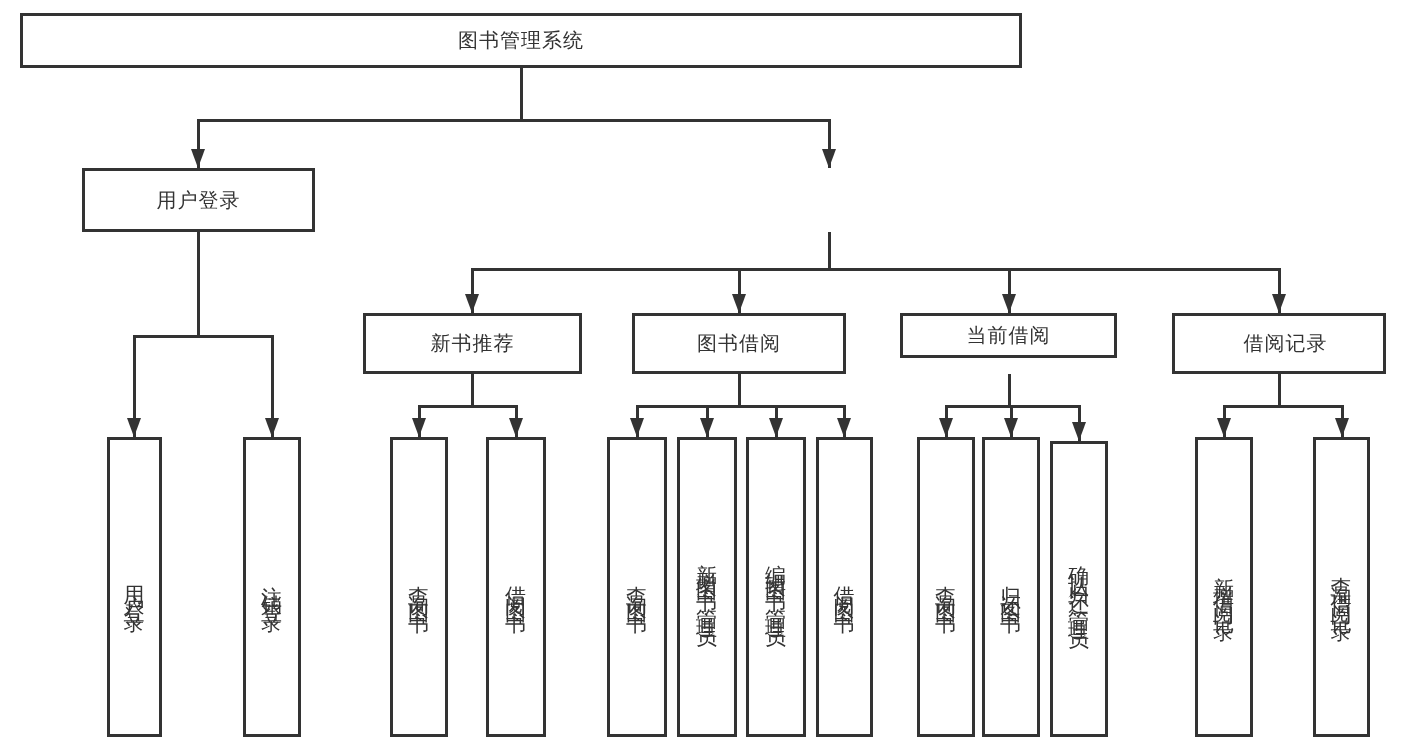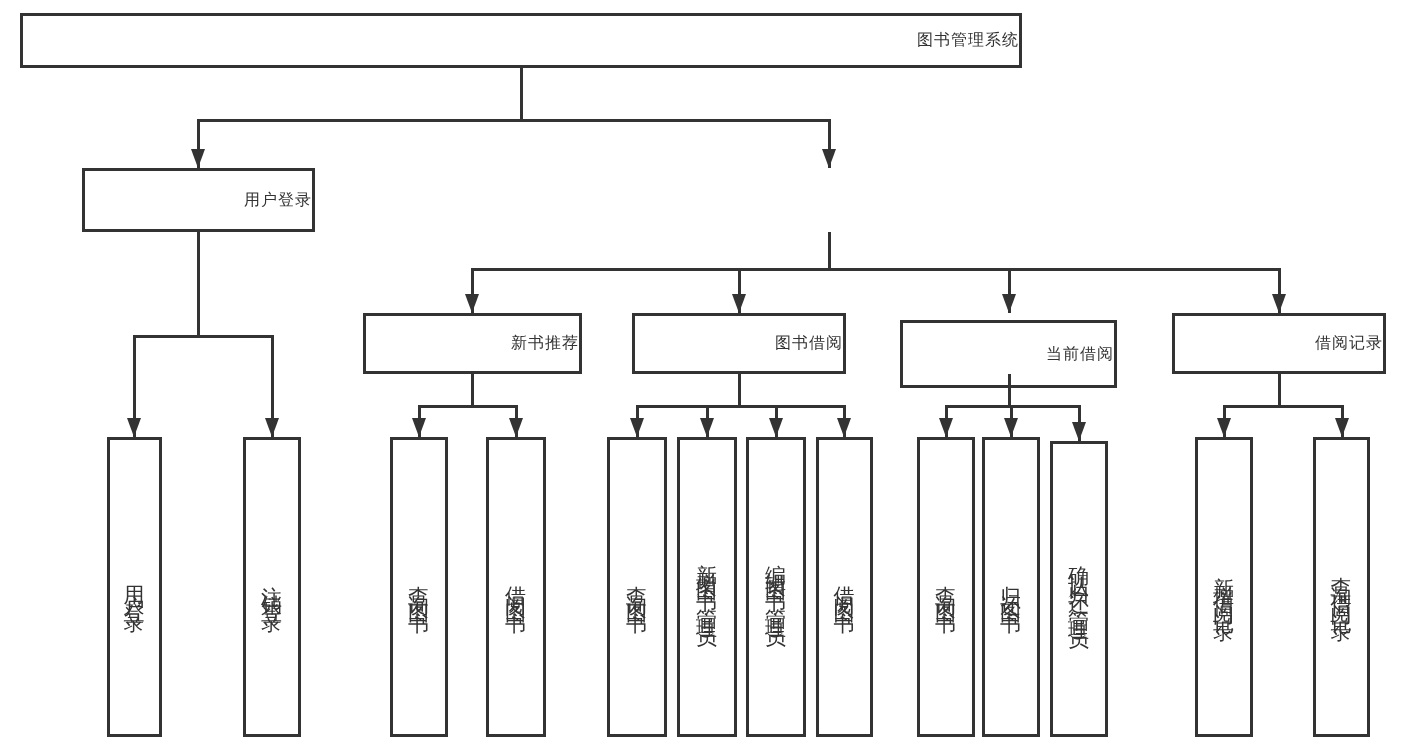--- a/index.html
+++ b/index.html
@@ -15,22 +15,22 @@
     font-family:"Liberation Sans","DejaVu Sans",sans-serif;
     color:var(--txt);
     overflow:hidden;
   }
   
   .node{
     position:absolute;
     box-sizing:border-box;
     border:3px solid var(--line);
     background:#fff;
-    display:flex;align-items:center;justify-content:flex-end;
-    font-size:16px;
+    display:flex;align-items:center;justify-content:center;
+    font-size:20px;
     letter-spacing:1px;
     color:var(--txt);
     font-family:Liberation Serif, serif;
   }
   .leaf{
     position:absolute;
     box-sizing:border-box;
     border:3px solid var(--line);
     background:#fff;
     display:flex;align-items:center;justify-content:center;
@@ -78,21 +78,21 @@
   <div class="node" style="left:82px;top:168px;width:233px;height:64px;">
     <span>用户登录</span>
   </div>
 
   <div class="node" style="left:632px;top:313px;width:214px;height:61px;">
     <span>图书借阅</span>
   </div>
   <div class="node" style="left:363px;top:313px;width:219px;height:61px;">
     <span>新书推荐</span>
   </div>
-  <div class="node" style="left:900px;top:320px;width:217px;height:68px;">
+  <div class="node" style="left:900px;top:313px;width:217px;height:45px;">
     <span>当前借阅</span>
   </div>
   <div class="node" style="left:1172px;top:313px;width:214px;height:61px;padding-left:13px;">
     <span>借阅记录</span>
   </div>
 
   <div class="leaf" style="left:107px;top:437px;width:55px;height:300px;">
     <span class="vtext">用户登录</span>
   </div>
   <div class="leaf" style="left:243px;top:437px;width:58px;height:300px;">

